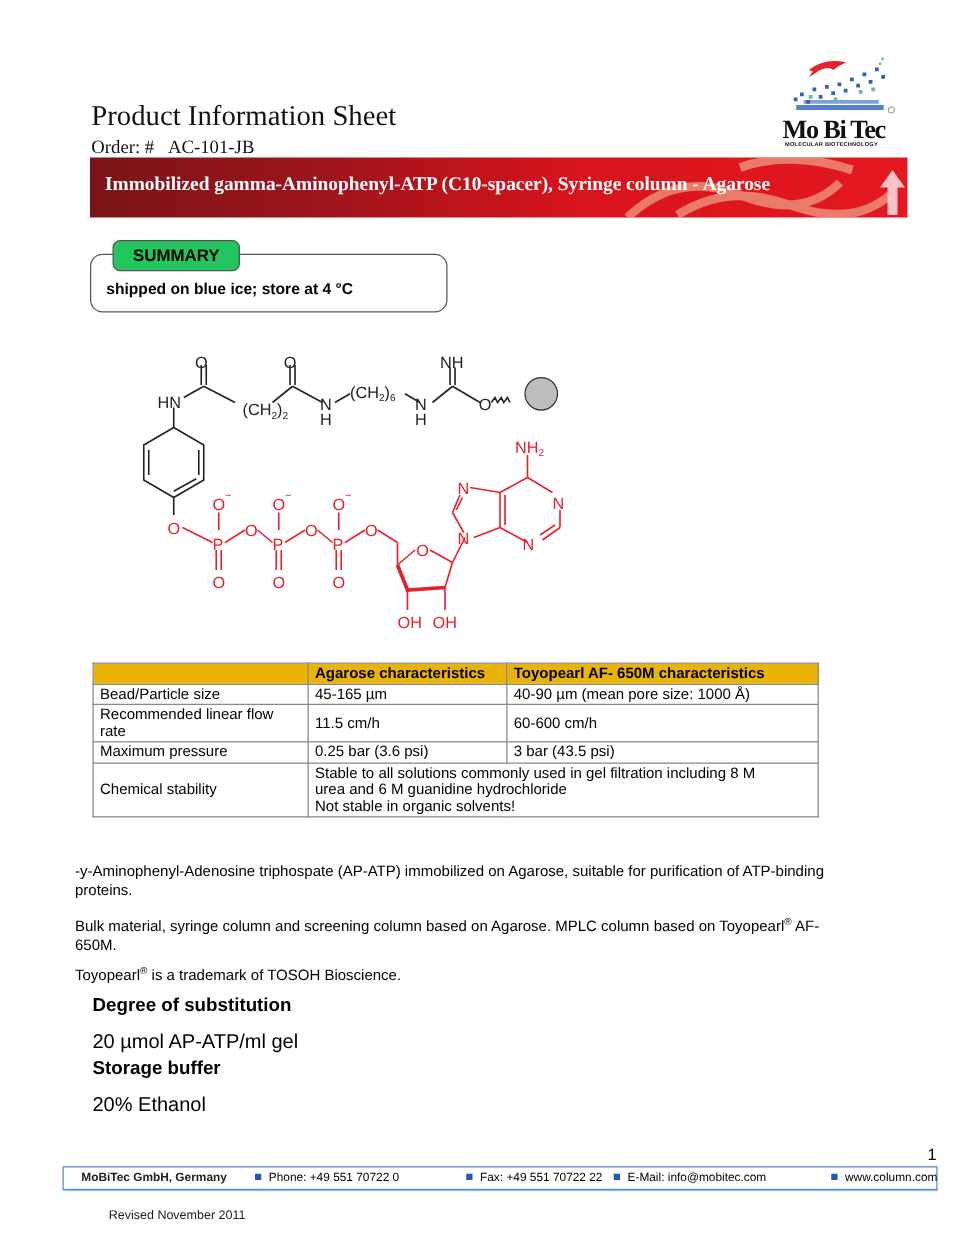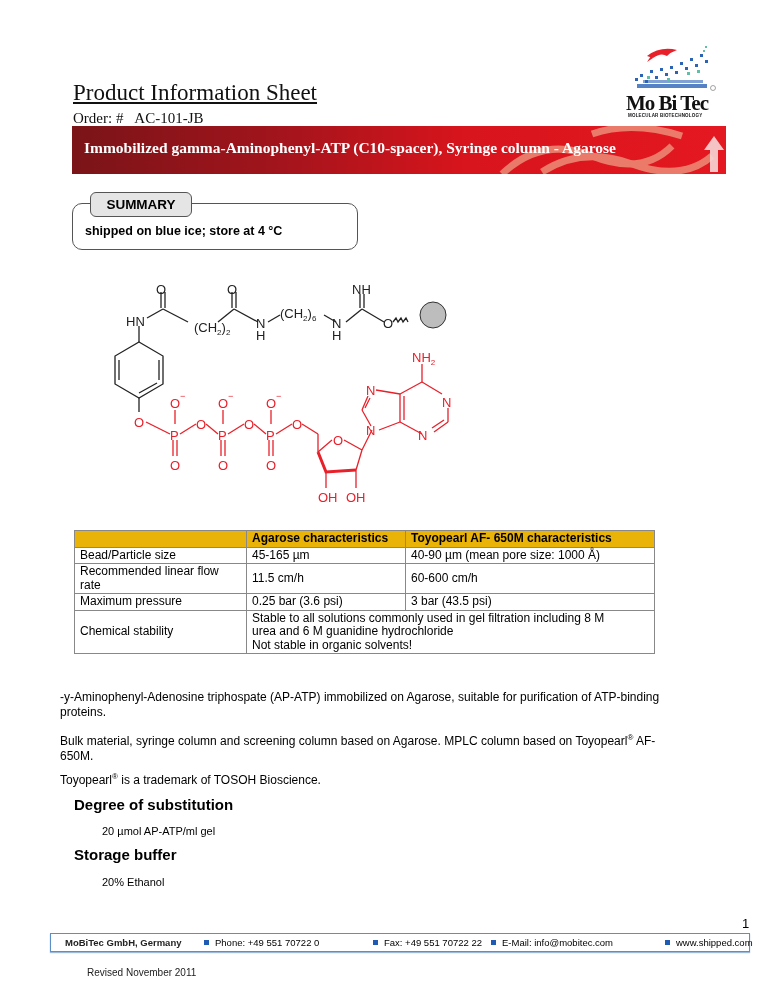--- a/index.html
+++ b/index.html
@@ -1,55 +1,55 @@
 <!DOCTYPE html>
 <html><head>
 <meta charset="utf-8">
 <style>
   html, body { margin: 0; padding: 0; background: #ffffff; }
   body { width: 768px; height: 994px; position: relative; overflow: hidden; font-family: "Liberation Sans", sans-serif; color: #000; }
   .abs { position: absolute; }
 
   
-  .title { left: 73px; top: 80px; font-family: "Liberation Serif", serif; font-size: 23px; color: #111; text-decoration: underline; }
+  .title { left: 73px; top: 80px; font-family: "Liberation Serif", serif; font-size: 23px; color: #111; }
   .order { left: 73px; top: 110px; font-family: "Liberation Serif", serif; font-size: 15px; color: #111; }
   .order .lbl { margin-right: 8px; text-align: right; }
 
   .logo { left: 625px; top: 40px; width: 100px; height: 78px; }
   .logo-word { left: 626px; top: 91px; font-family: "Liberation Serif", serif; font-weight: bold; font-size: 21px; letter-spacing: -1px; color: #111; }
   .logo-sub { left: 628px; top: 113px; font-size: 4.5px; font-weight: bold; letter-spacing: 0.2px; color: #111; }
 
   .banner { left: 72px; top: 126px; width: 654px; height: 48px;
     background: linear-gradient(90deg, #7a1418 0%, #a0141c 30%, #d8141c 60%, #e41820 100%); overflow: hidden; }
   .banner-text { position: absolute; left: 12px; top: 13px; font-family: "Liberation Serif", serif; font-weight: bold; font-size: 15.5px; color: #fff; white-space: nowrap; z-index: 2; }
   .banner svg { position: absolute; left: 0; top: 0; }
 
   
   .summary-box { left: 72px; top: 203px; width: 284px; height: 45px; border: 1px solid #555; border-radius: 10px; }
-  .summary-tab { left: 90px; top: 192px; width: 100px; height: 23px; border: 1px solid #555; border-radius: 6px; background: #e5e5e5;
+  .summary-tab { left: 90px; top: 192px; width: 100px; height: 23px; border: 1px solid #555; border-radius: 6px; background: #22c55e;
     font-weight: bold; font-size: 13.5px; text-align: center; line-height: 23px; }
   .summary-text { left: 85px; top: 224px; font-weight: bold; font-size: 12.5px; }
 
   
   .structure { left: 100px; top: 282px; width: 400px; height: 240px; }
 
   
   .ptable { left: 74px; top: 530px; border-collapse: collapse; font-size: 12px; }
   .ptable td, .ptable th { border: 1px solid #888; padding: 1px 5px; vertical-align: middle; line-height: 13.5px; }
   .ptable th { background: #eab308; text-align: left; font-weight: bold; }
   .ptable td.lbl { border-left: 1px solid #888; margin-left: 32px; }
   .c1 { width: 161px; }
   .c2 { width: 148px; }
   .c3 { width: 238px; }
 
   
   .para { left: 60px; font-size: 12px; line-height: 15px; width: 625px; }
   .para sup { font-size: 8px; }
   .h2 { left: 74px; font-weight: bold; font-size: 15px; }
-  .small { left: 74px; font-size: 11px; margin-left: 28px; }
+  .small { left: 74px; font-size: 16px; }
 
   
   .pagenum { left: 742px; top: 916px; font-size: 13px; }
   .footbar { left: 50px; top: 933px; width: 698px; height: 17px; border: 1px solid #5b8fc8; box-shadow: 0 1px 1px #9db9da;
     font-size: 9.5px; line-height: 17px; white-space: nowrap; }
   .footbar span { position: absolute; top: 0; }
   .fb-company { left: 14px; font-weight: bold; color: #222; }
   .bullet { display: inline-block; width: 5px; height: 5px; background: #1f5bb5; margin-right: 6px; vertical-align: 1px; }
   .revised { left: 87px; top: 967px; font-size: 10px; color: #222; }
   .invitro { left: 608px; top: 967px; font-size: 10px; color: #222; margin-top: 34px; }
@@ -270,18 +270,18 @@
 <div class="abs small" style="top:825px">20 µmol AP-ATP/ml gel</div>
 <div class="abs h2" style="top:846px">Storage buffer</div>
 <div class="abs small" style="top:876px">20% Ethanol</div>
 
 <div class="abs pagenum">1</div>
 <div class="abs footbar">
   <span class="fb-company">MoBiTec GmbH, Germany</span>
   <span style="left:153px"><i class="bullet"></i><span style="position:static">Phone: +49 551 70722 0</span></span>
   <span style="left:322px"><i class="bullet"></i><span style="position:static">Fax: +49 551 70722 22</span></span>
   <span style="left:440px"><i class="bullet"></i><span style="position:static">E-Mail: info@mobitec.com</span></span>
-  <span style="left:614px"><i class="bullet"></i><span style="position:static">www.shipped.com</span></span>
+  <span style="left:614px"><i class="bullet"></i><span style="position:static">www.column.com</span></span>
 </div>
 <div class="abs revised">Revised November 2011</div>
 <div class="abs invitro">
   <span>For </span><em>in vitro</em><span> use only</span>
 </div>
 
 </body></html>

